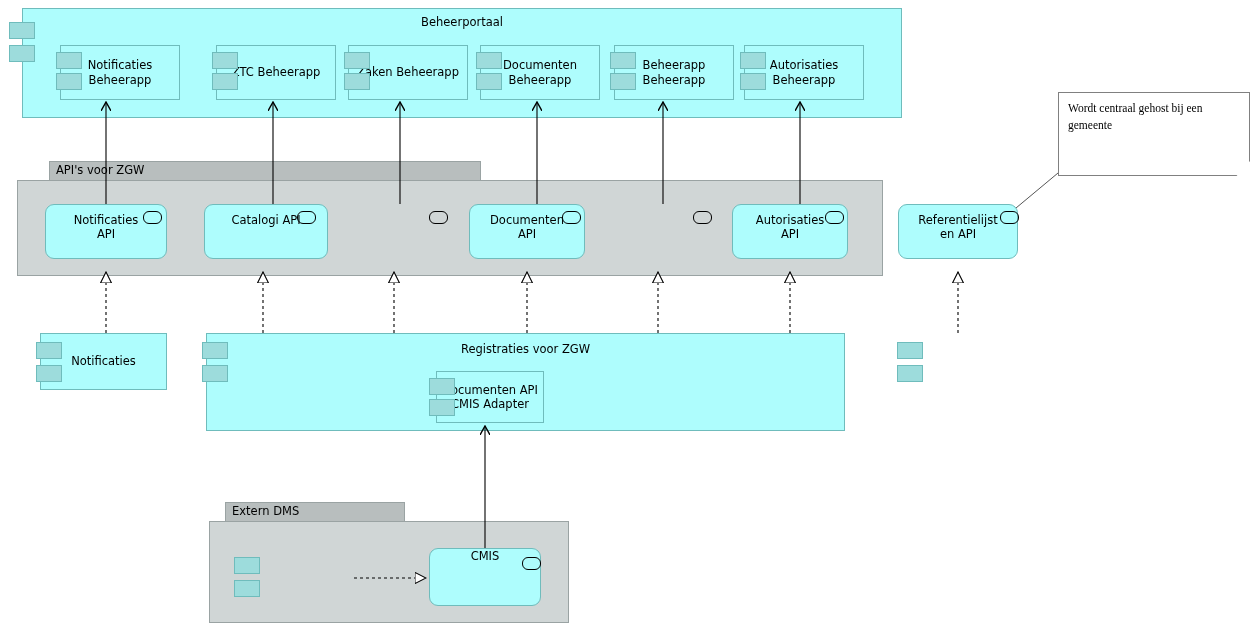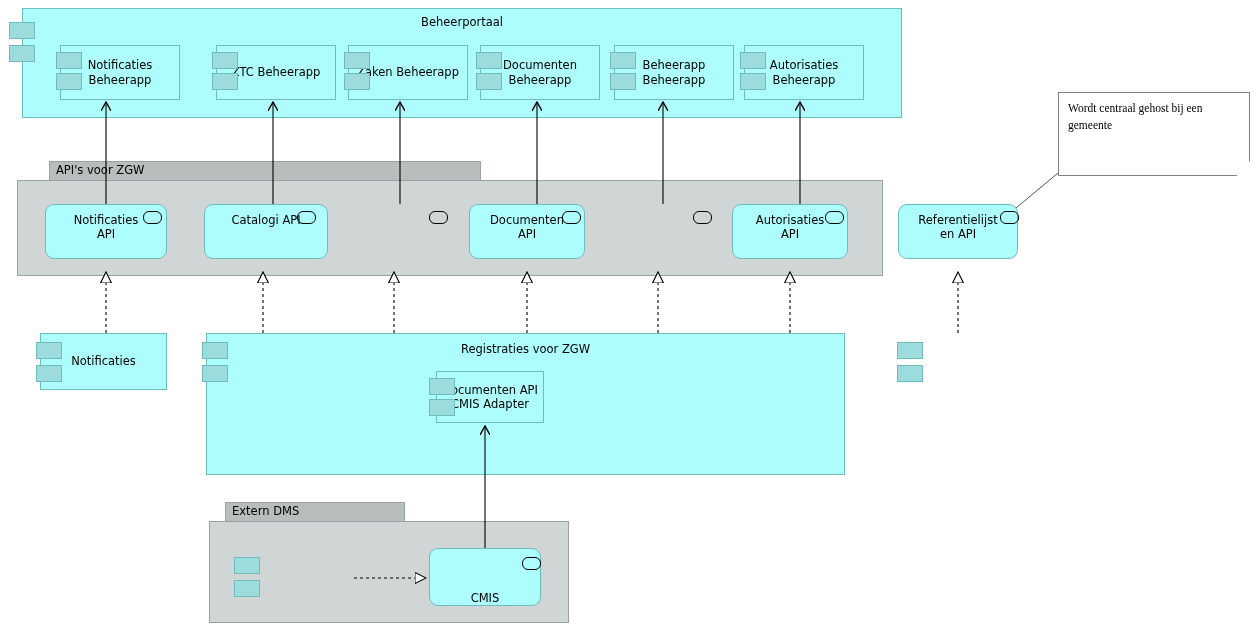--- a/index.html
+++ b/index.html
@@ -163,21 +163,21 @@
       <span>Wordt centraal gehost bij een</span><br><span>gemeente</span>
     </span>
   </div>
 
   <div class="node component center-v" style="left:40px;top:333px;width:127px;height:57px;">
     <span class="lbl">Notificaties</span>
   </div>
   <div class="lug" style="left:36px;top:342px;"></div>
   <div class="lug" style="left:36px;top:365px;"></div>
 
-  <div class="node component" style="left:206px;top:333px;width:639px;height:142px;padding-top:8px;">
+  <div class="node component" style="left:206px;top:333px;width:639px;height:98px;padding-top:8px;">
     <span class="lbl">Registraties voor ZGW</span>
   </div>
   <div class="lug" style="left:202px;top:342px;"></div>
   <div class="lug" style="left:202px;top:365px;"></div>
 
   <div class="node component center-v" style="left:436px;top:371px;width:108px;height:52px;">
     <span class="lbl">
       <span>Documenten API</span><br><span>CMIS Adapter</span>
     </span>
   </div>
@@ -188,21 +188,21 @@
   <div class="lug" style="left:897px;top:365px;"></div>
 
   <div class="group-body" style="position:absolute;left:209px;top:521px;width:360px;height:102px;"></div>
   <div class="group-tab" style="left:209px;top:502px;width:180px;height:20px;margin-left:16px;">
     <span class="lbl">Extern DMS</span>
   </div>
 
   <div class="lug" style="left:234px;top:557px;"></div>
   <div class="lug" style="left:234px;top:580px;"></div>
 
-  <div class="node iface center-v" style="left:429px;top:548px;width:112px;height:58px;padding-top:0;display:flex;align-items:flex-end;justify-content:center;">
+  <div class="node iface center-v" style="left:429px;top:548px;width:112px;height:58px;padding-top:0;display:flex;align-items:flex-start;justify-content:center;">
     <span class="lbl">CMIS</span>
   </div>
   <div class="iface-icon" style="left:522px;top:557px;"></div>
 
   <svg class="overlay" viewBox="0 0 1256 633" xmlns="http://www.w3.org/2000/svg">
     <defs>
       <marker id="openArrow" viewBox="0 0 10 10" refX="9" refY="5" markerWidth="9" markerHeight="9" orient="auto-start-reverse">
         <path d="M 0 0 L 9 5 L 0 10" fill="none" stroke="#000" stroke-width="1.4"></path>
       </marker>
       <marker id="hollowTri" viewBox="0 0 12 12" refX="11" refY="6" markerWidth="11" markerHeight="11" orient="auto-start-reverse">

